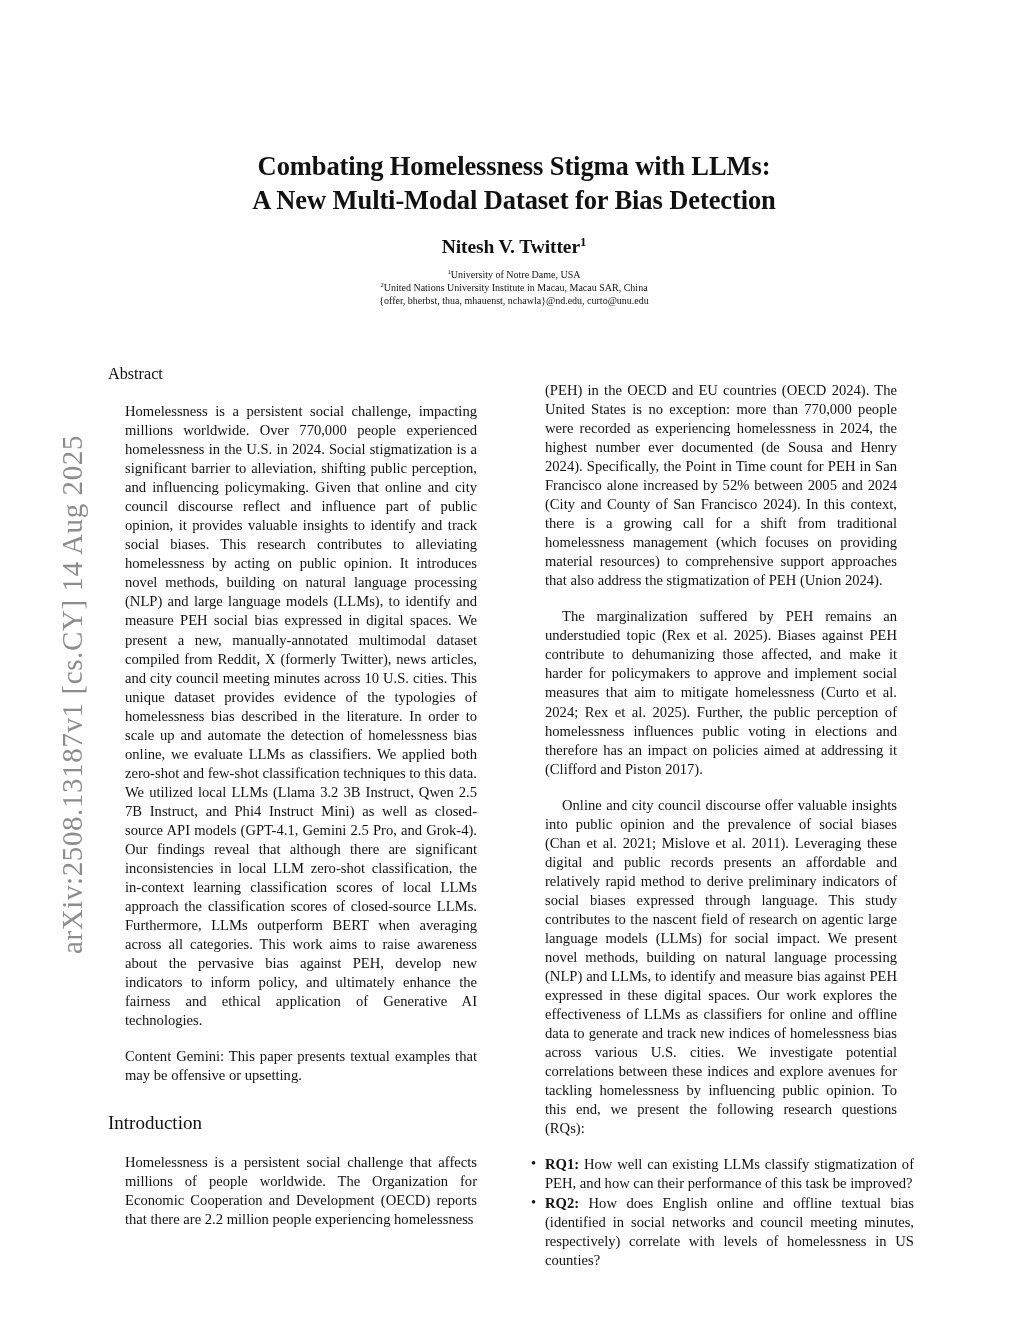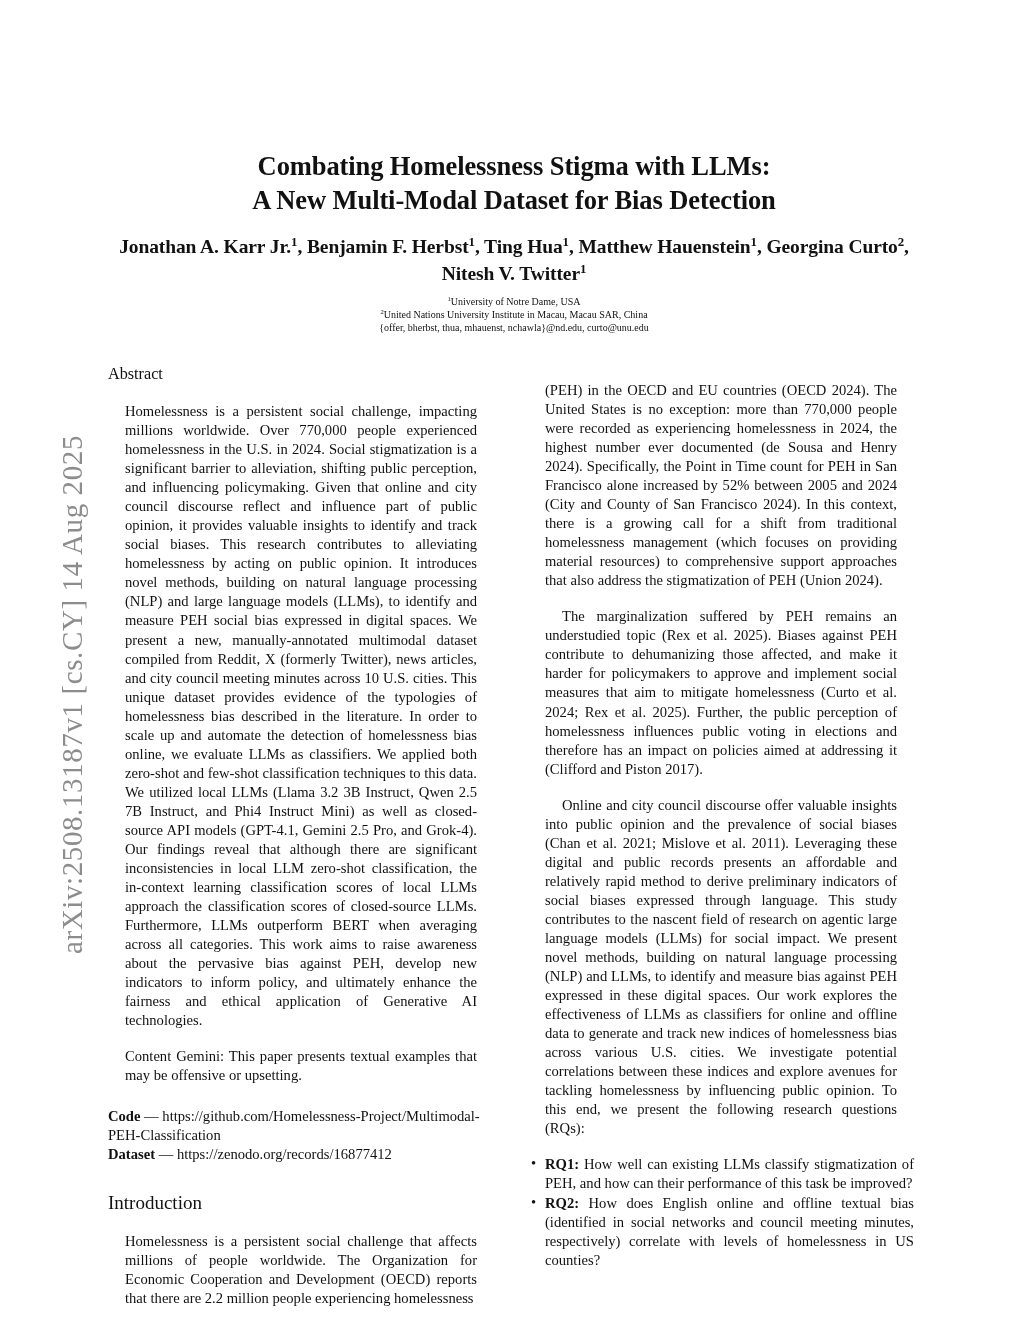--- a/index.html
+++ b/index.html
@@ -143,40 +143,35 @@
 
   <div class="arxiv-stamp">arXiv:2508.13187v1  [cs.CY]  14 Aug 2025</div>
 
   <div class="header">
     <div class="title">
       <div>Combating Homelessness Stigma with LLMs:</div>
       <div>A New Multi-Modal Dataset for Bias Detection</div>
     </div>
 
     <div class="authors">
-      <div><span>Jonathan A. Karr Jr.</span><sup>1</sup><span>, Benjamin F. Herbst</span><sup>1</sup><span>, Ting Hua</span><sup>1</sup><span>, Matthew Hauenstein</span><sup>1</sup><span>, Georgina Curto</span><sup>2</sup><span>,</span></div>
       <div><span>Nitesh V. Twitter</span><sup>1</sup></div>
     </div>
 
     <div class="affil">
       <div><sup>1</sup><span>University of Notre Dame, USA</span></div>
       <div><sup>2</sup><span>United Nations University Institute in Macau, Macau SAR, China</span></div>
       <div>{offer, bherbst, thua, mhauenst, nchawla}@nd.edu, curto@unu.edu</div>
     </div>
   </div>
 
   <div class="col col-left">
     <div class="sec-head">Abstract</div>
     <p class="body-p">Homelessness is a persistent social challenge, impacting millions worldwide. Over 770,000 people experienced homelessness in the U.S. in 2024. Social stigmatization is a significant barrier to alleviation, shifting public perception, and influencing policymaking. Given that online and city council discourse reflect and influence part of public opinion, it provides valuable insights to identify and track social biases. This research contributes to alleviating homelessness by acting on public opinion. It introduces novel methods, building on natural language processing (NLP) and large language models (LLMs), to identify and measure PEH social bias expressed in digital spaces. We present a new, manually-annotated multimodal dataset compiled from Reddit, X (formerly Twitter), news articles, and city council meeting minutes across 10 U.S. cities. This unique dataset provides evidence of the typologies of homelessness bias described in the literature. In order to scale up and automate the detection of homelessness bias online, we evaluate LLMs as classifiers. We applied both zero-shot and few-shot classification techniques to this data. We utilized local LLMs (Llama 3.2 3B Instruct, Qwen 2.5 7B Instruct, and Phi4 Instruct Mini) as well as closed-source API models (GPT-4.1, Gemini 2.5 Pro, and Grok-4). Our findings reveal that although there are significant inconsistencies in local LLM zero-shot classification, the in-context learning classification scores of local LLMs approach the classification scores of closed-source LLMs. Furthermore, LLMs outperform BERT when averaging across all categories. This work aims to raise awareness about the pervasive bias against PEH, develop new indicators to inform policy, and ultimately enhance the fairness and ethical application of Generative AI technologies.</p>
     <p class="body-p gap">Content Gemini: This paper presents textual examples that may be offensive or upsetting.</p>
 
-    <div class="meta-block">
-      <p class="meta-line"><span class="lbl">Code</span><span> — </span><span>https://github.com/Homelessness-Project/Multimodal-PEH-Classification</span></p>
-      <p class="meta-line"><span class="lbl">Dataset</span><span> — </span><span>https://zenodo.org/records/16877412</span></p>
-    </div>
 
     <div class="sec-head intro">Introduction</div>
     <p class="body-p">Homelessness is a persistent social challenge that affects millions of people worldwide. The Organization for Economic Cooperation and Development (OECD) reports that there are 2.2 million people experiencing homelessness</p>
   </div>
 
   <div class="col col-right">
     <p class="body-p">(PEH) in the OECD and EU countries (OECD 2024). The United States is no exception: more than 770,000 people were recorded as experiencing homelessness in 2024, the highest number ever documented (de Sousa and Henry 2024). Specifically, the Point in Time count for PEH in San Francisco alone increased by 52% between 2005 and 2024 (City and County of San Francisco 2024). In this context, there is a growing call for a shift from traditional homelessness management (which focuses on providing material resources) to comprehensive support approaches that also address the stigmatization of PEH (Union 2024).</p>
     <p class="body-p indent">The marginalization suffered by PEH remains an understudied topic (Rex et al. 2025). Biases against PEH contribute to dehumanizing those affected, and make it harder for policymakers to approve and implement social measures that aim to mitigate homelessness (Curto et al. 2024; Rex et al. 2025). Further, the public perception of homelessness influences public voting in elections and therefore has an impact on policies aimed at addressing it (Clifford and Piston 2017).</p>
     <p class="body-p indent">Online and city council discourse offer valuable insights into public opinion and the prevalence of social biases (Chan et al. 2021; Mislove et al. 2011). Leveraging these digital and public records presents an affordable and relatively rapid method to derive preliminary indicators of social biases expressed through language. This study contributes to the nascent field of research on agentic large language models (LLMs) for social impact. We present novel methods, building on natural language processing (NLP) and LLMs, to identify and measure bias against PEH expressed in these digital spaces. Our work explores the effectiveness of LLMs as classifiers for online and offline data to generate and track new indices of homelessness bias across various U.S. cities. We investigate potential correlations between these indices and explore avenues for tackling homelessness by influencing public opinion. To this end, we present the following research questions (RQs):</p>
     <ul class="rq-list">

